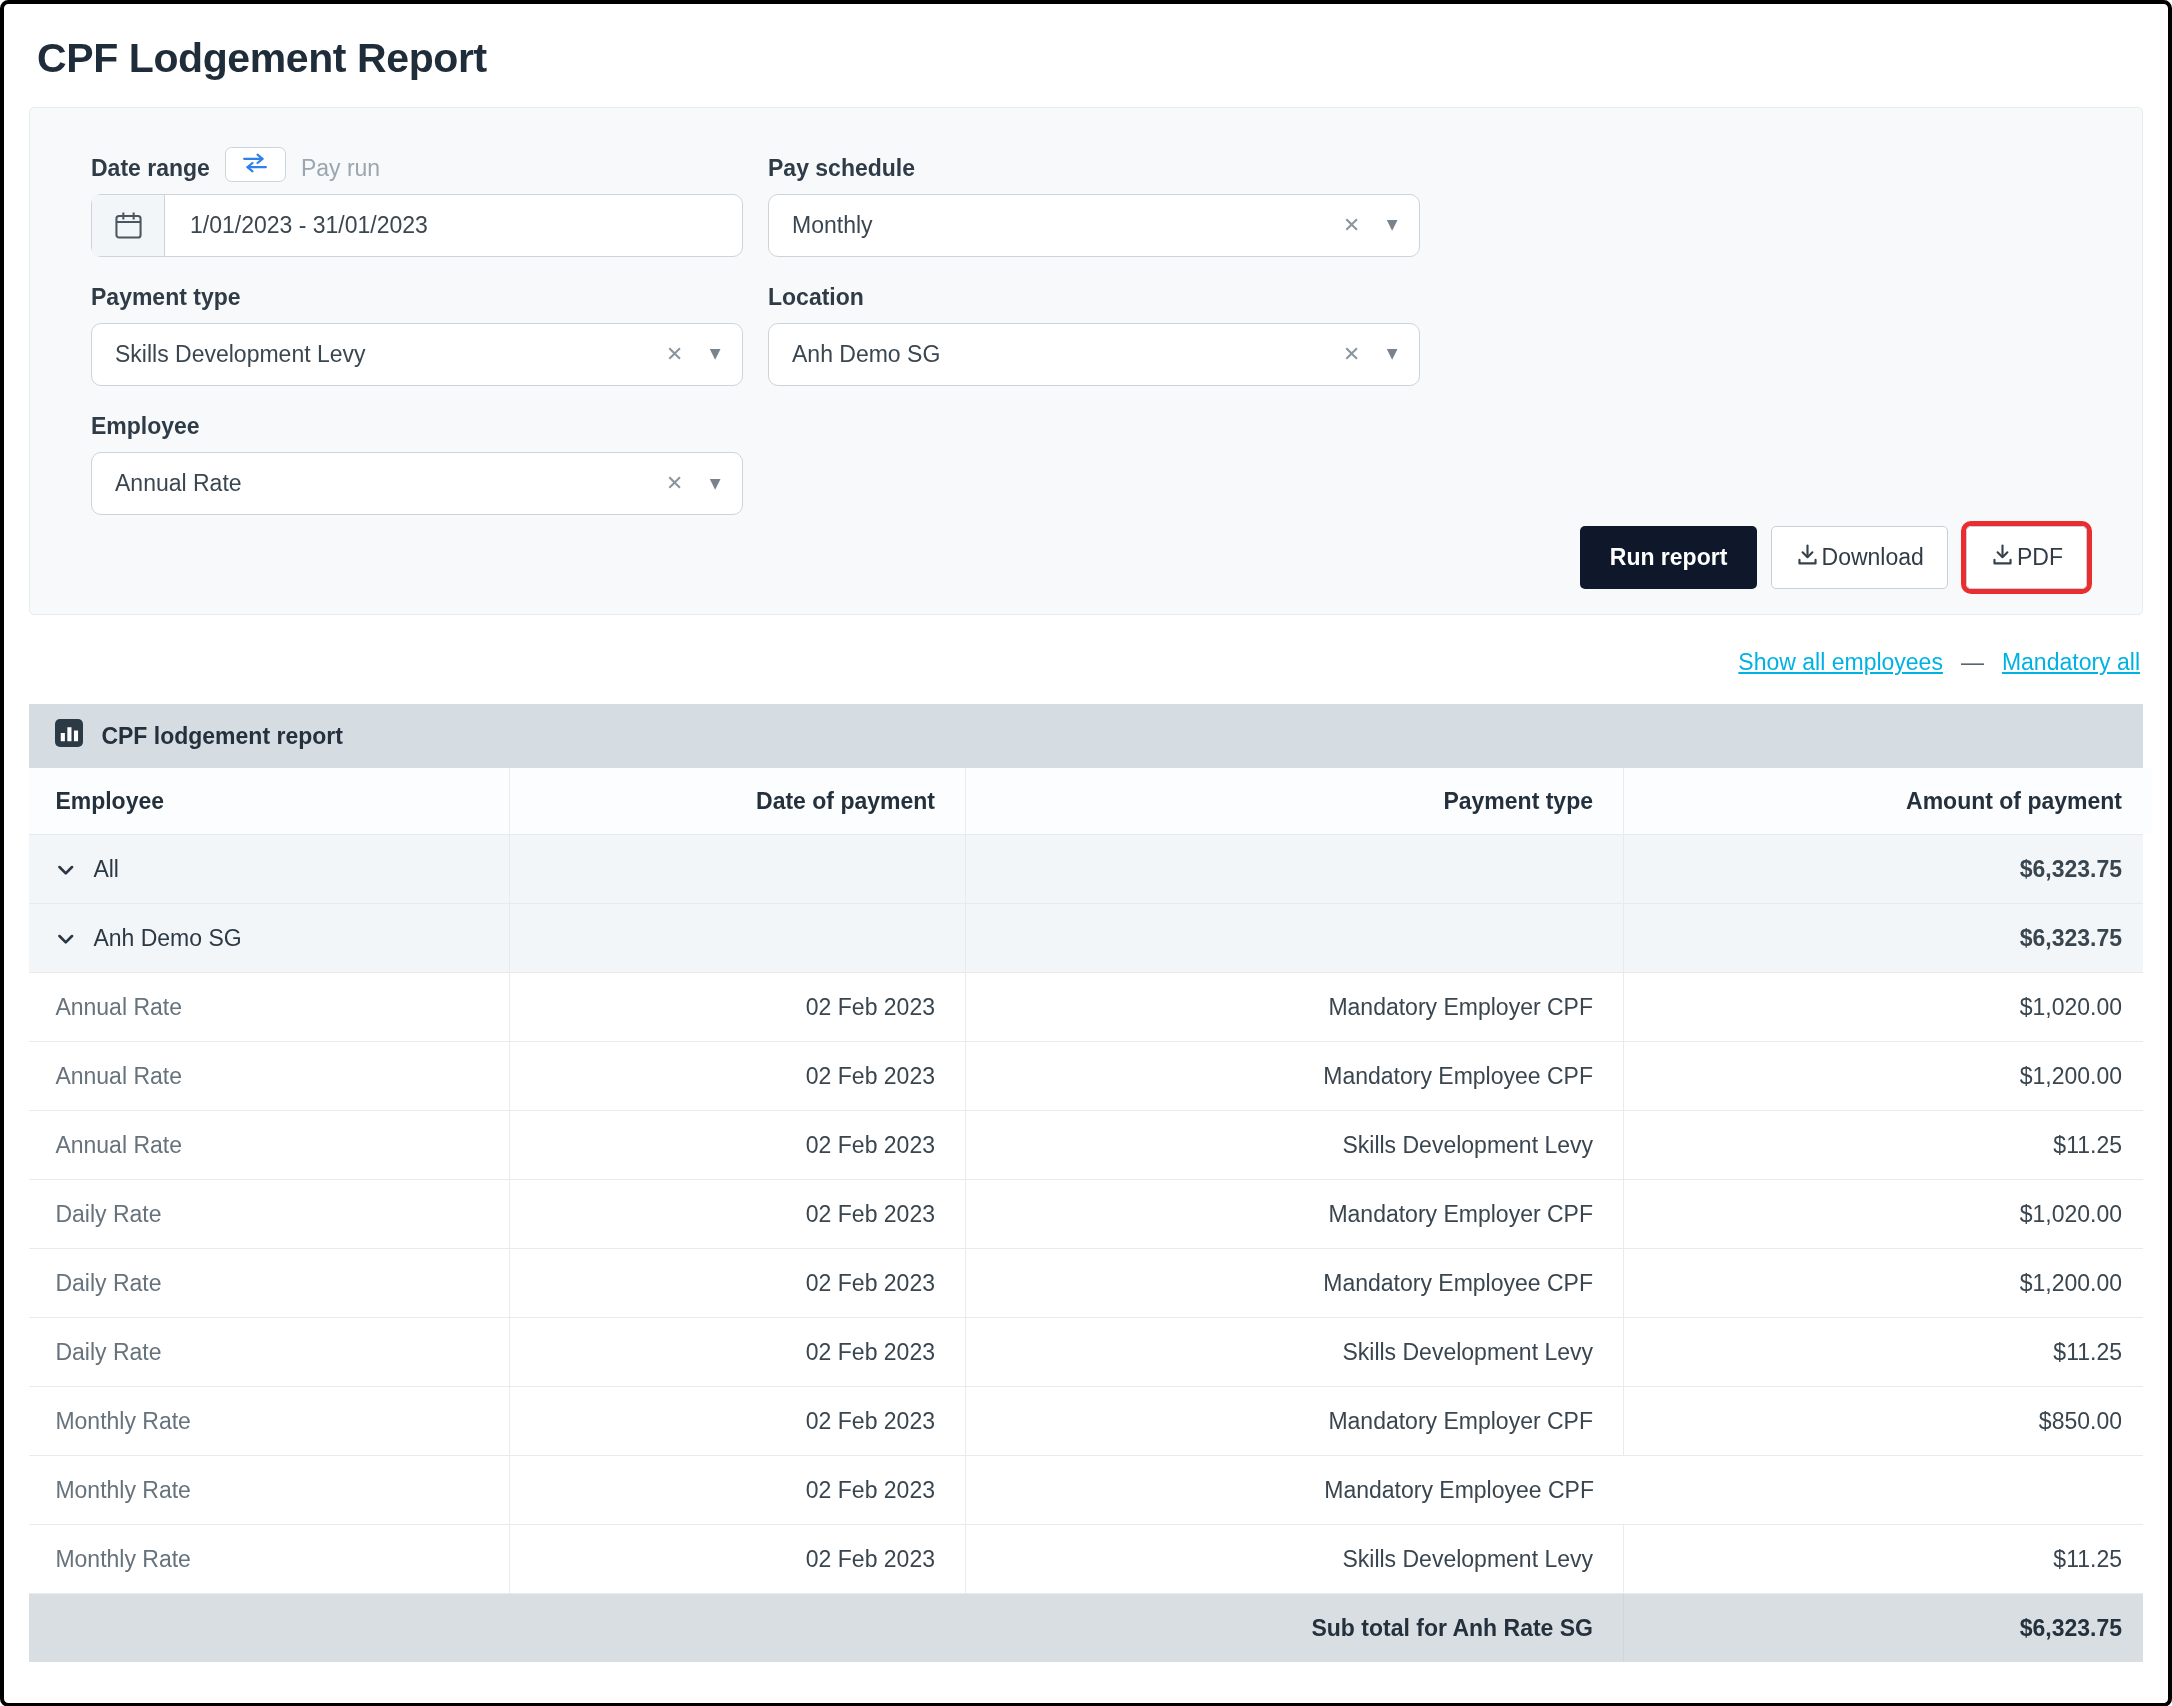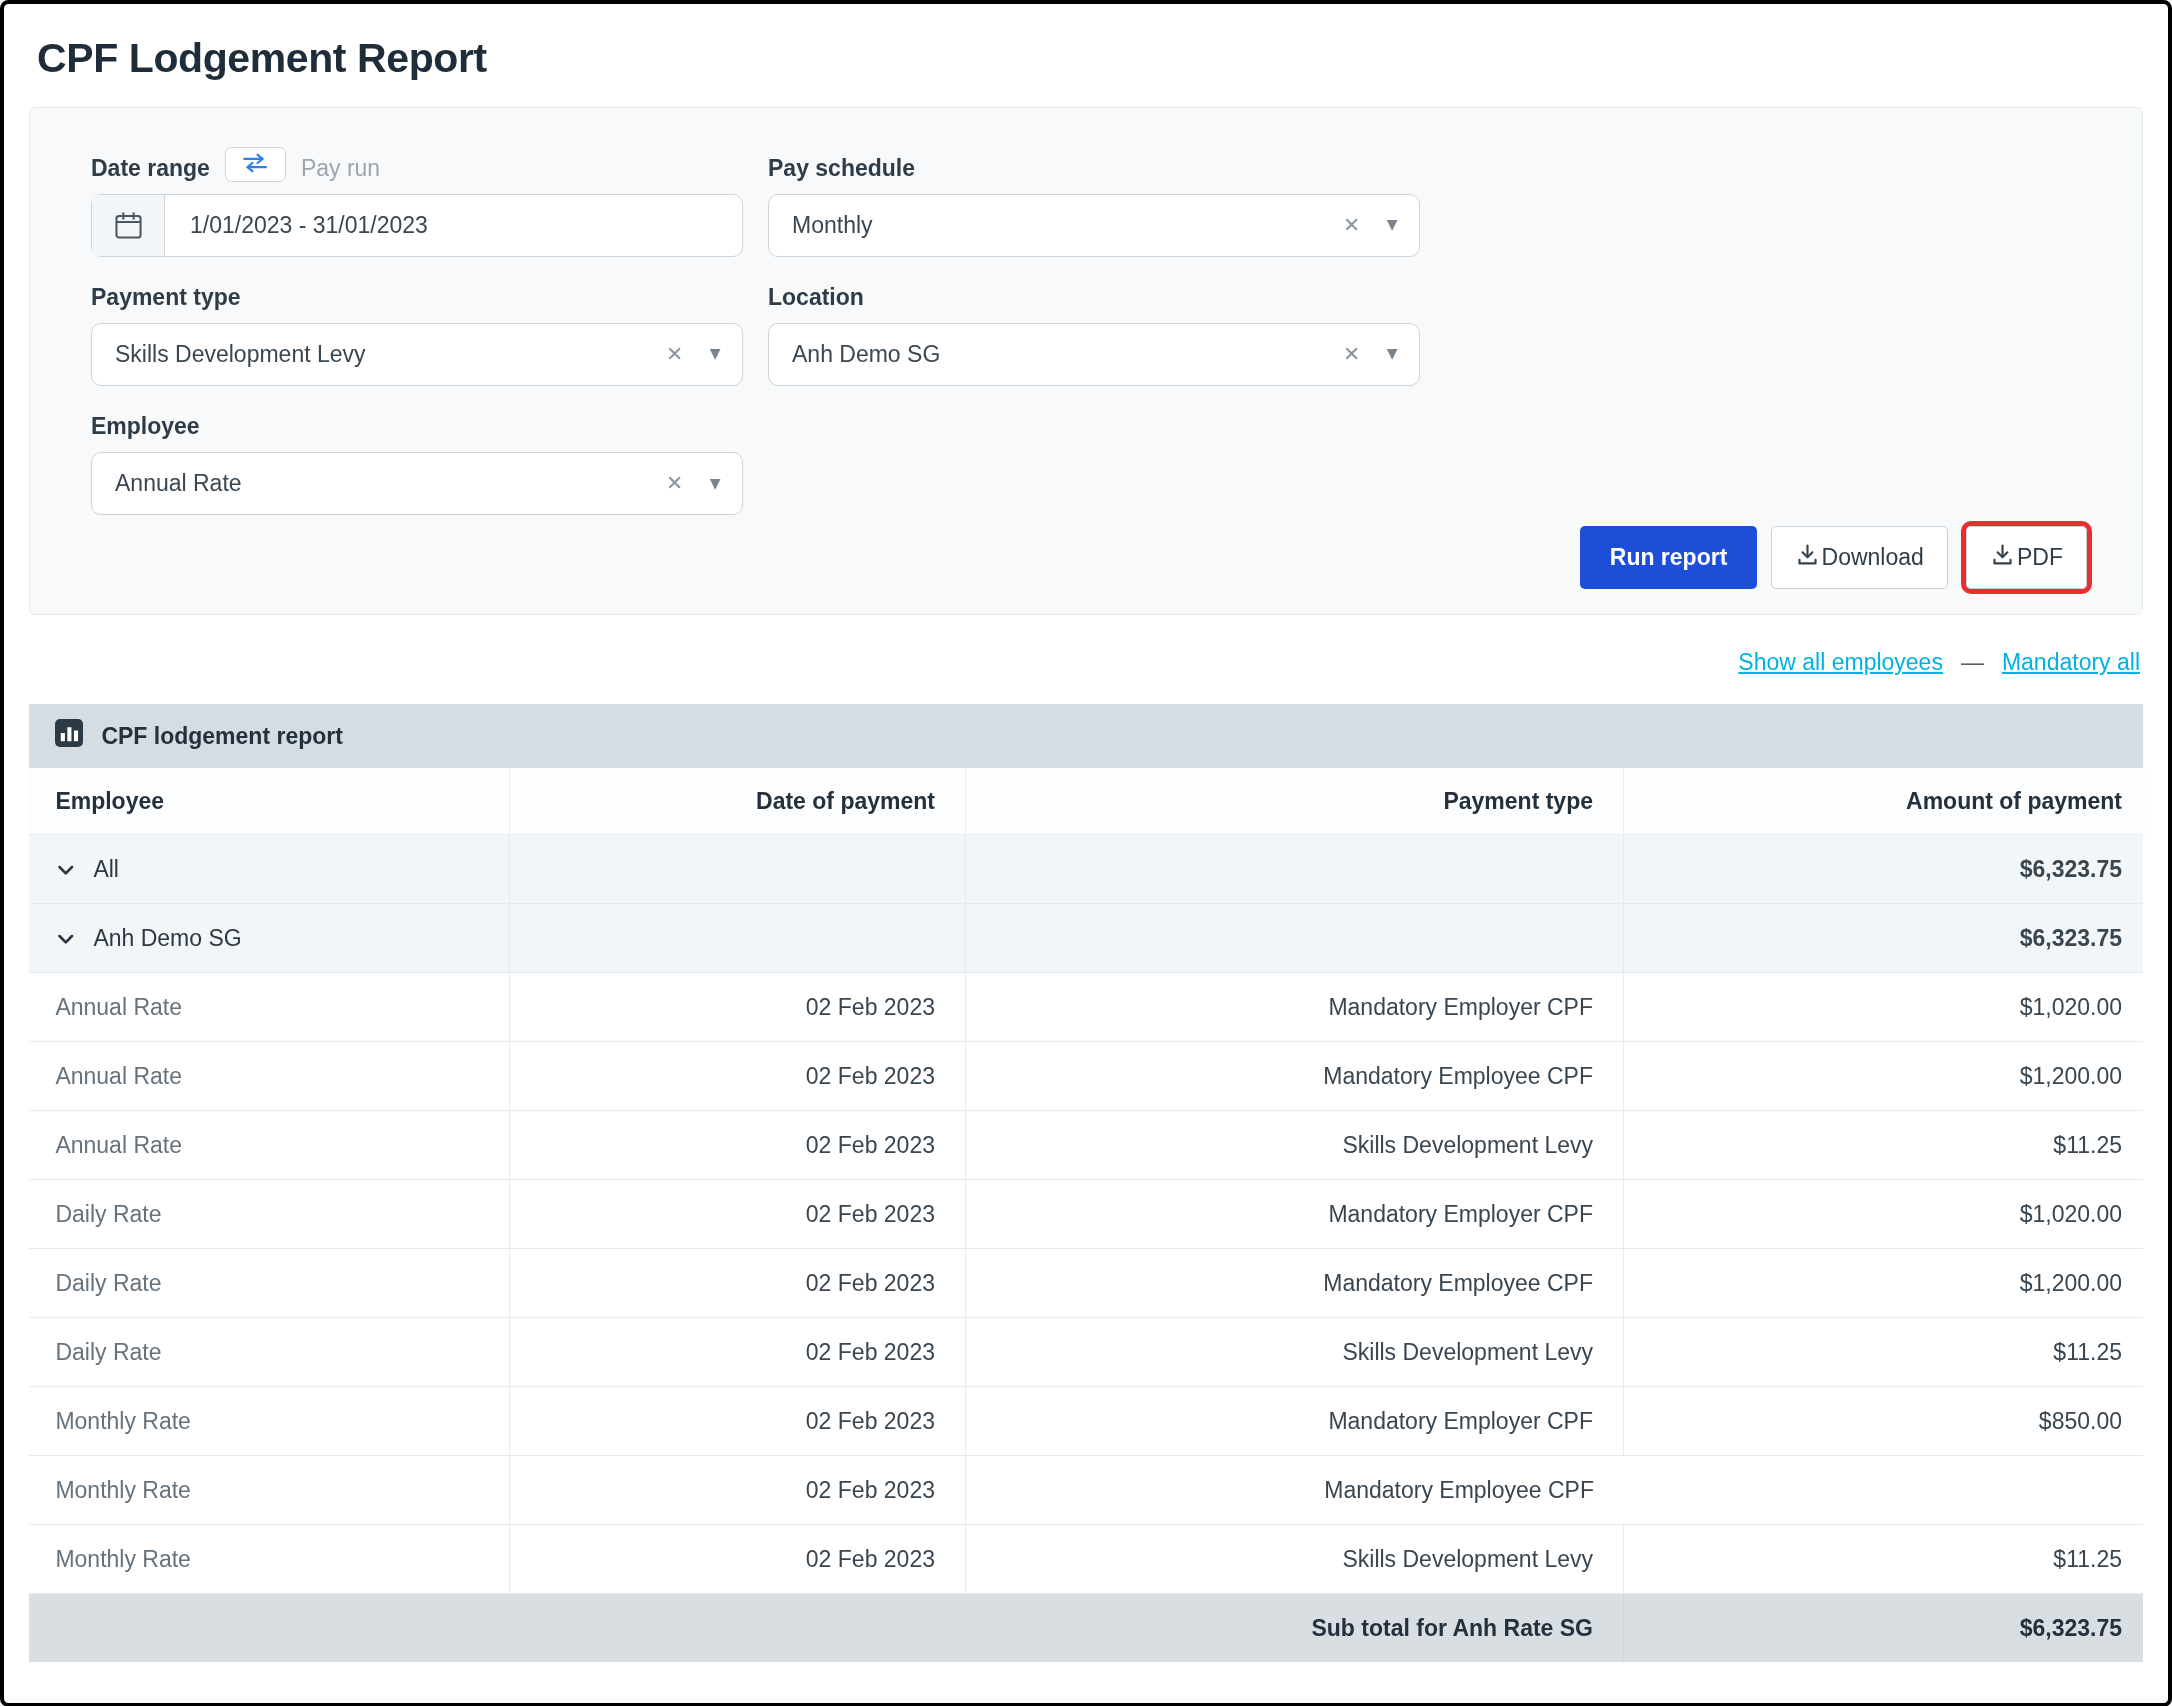--- a/index.html
+++ b/index.html
@@ -18,21 +18,21 @@
 
   .input,.select{height:63px;background:#fff;border:1.7px solid #ccd4da;border-radius:10px;display:flex;align-items:center;font-size:23px;color:#3a4650;cursor:pointer}
   .cal{width:73px;height:100%;display:flex;align-items:center;justify-content:center;background:#f3f6f8;border-right:1.7px solid #ccd4da;border-radius:3.3px 0 0 3.3px}
   .date-val{padding-left:25px;white-space:nowrap}
   .select .val{flex:1;padding-left:23px;white-space:nowrap;overflow:hidden}
   .select .clear{font-size:20.6px;color:#8b959e;margin-right:26.4px;cursor:pointer}
   .select .caret{font-size:21.5px;color:#79838d;margin-right:21.5px;cursor:pointer;line-height:1}
 
   .button-row{display:flex;justify-content:flex-end;align-items:center;gap:13.2px;margin-top:6.6px}
   .btn{height:63px;display:inline-flex;align-items:center;justify-content:center;font-size:23px;border-radius:5px;cursor:pointer;border:none;background:none}
-  .btn-primary{background:#1d4ed8;color:#fff;font-weight:600;padding:8px 30px}
+  .btn-primary{background:#0f172a;color:#fff;font-weight:600;padding:8px 30px}
   .btn-light{background:#fff;border:1.7px solid #c8d0d7;color:#2f3c47;padding:0 23px;gap:2px}
   .pdf-wrap{border:5px solid #ea2d2f;border-radius:10px;padding:0;display:inline-flex;background:transparent}
 
   .links-row{display:flex;justify-content:flex-end;align-items:center;gap:18px;margin:34px 28px 0 0;font-size:23px}
   .links-row a{color:#00b2e3;text-decoration:underline;cursor:pointer}
   .links-row .dash{color:#5a646e}
 
   .report{margin:28px 25px 0}
   .report-bar{height:64px;background:#d6dde2;display:flex;align-items:center;gap:18px;padding-left:26.4px;font-size:23px;font-weight:600;color:#24313d}
   .trow{display:grid;grid-template-columns:481px 456px 658px 528px;border-bottom:1.7px solid #e7ebee;background:#fff}

